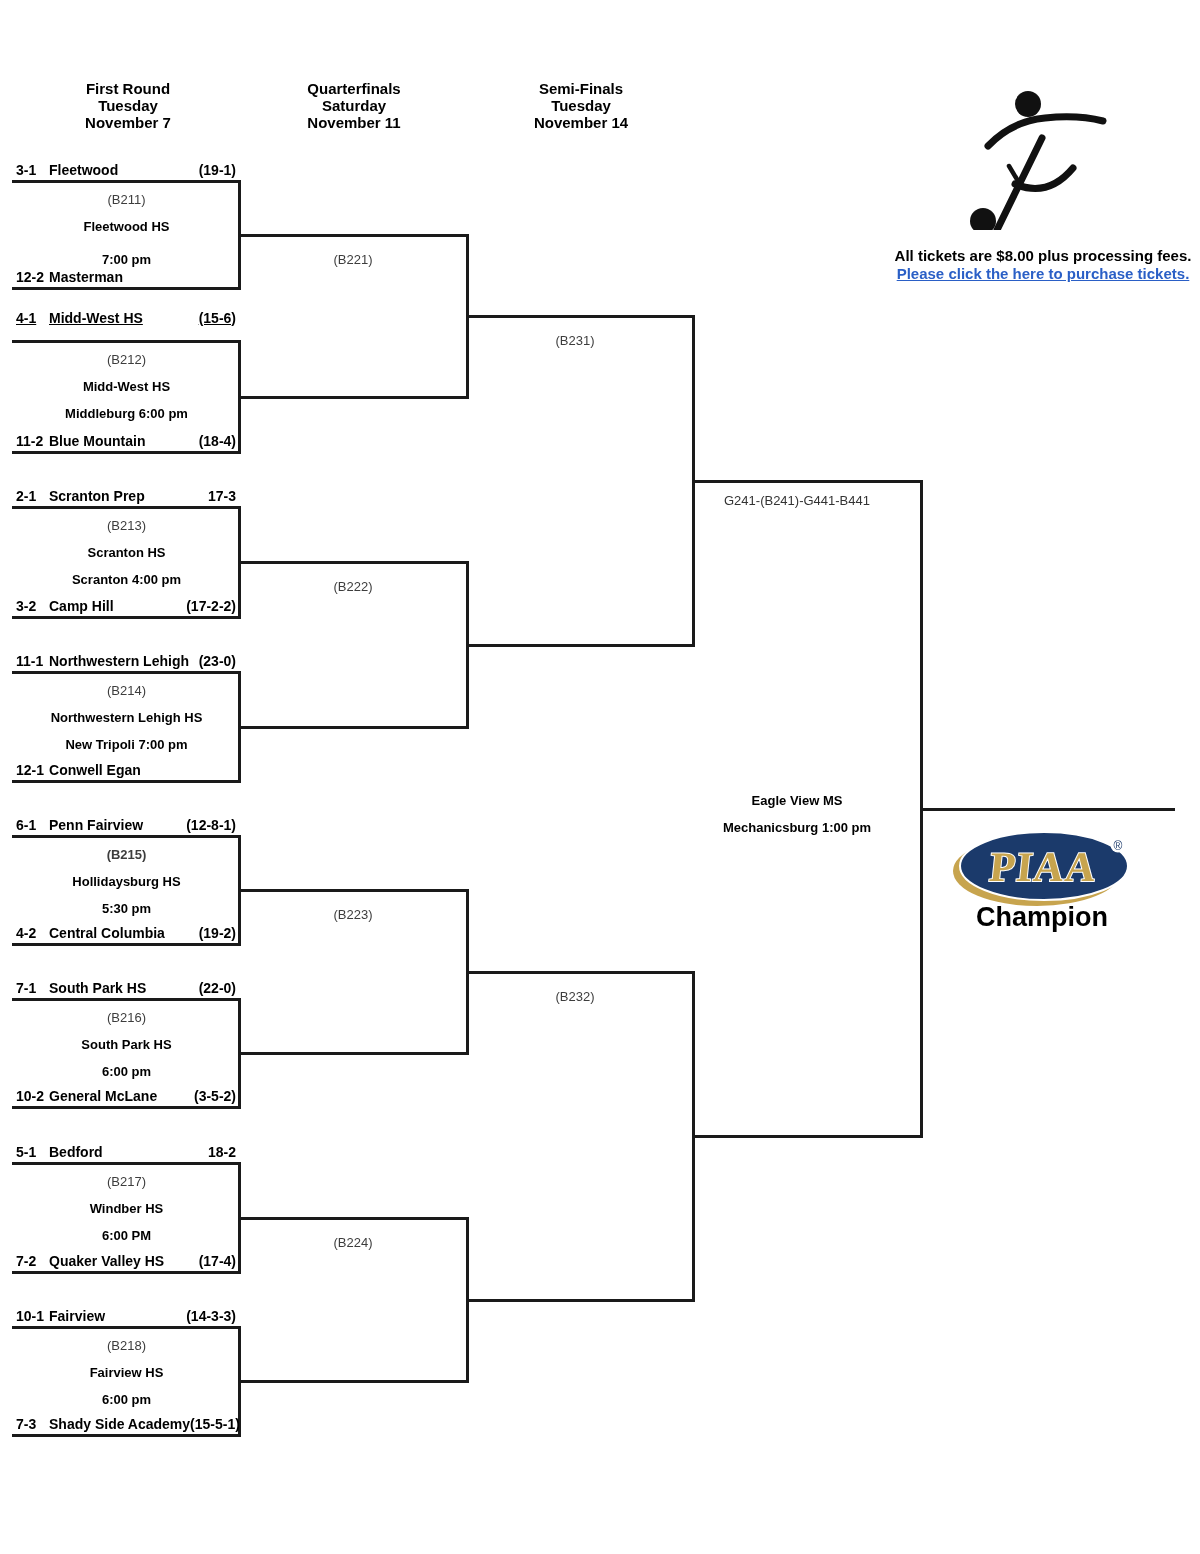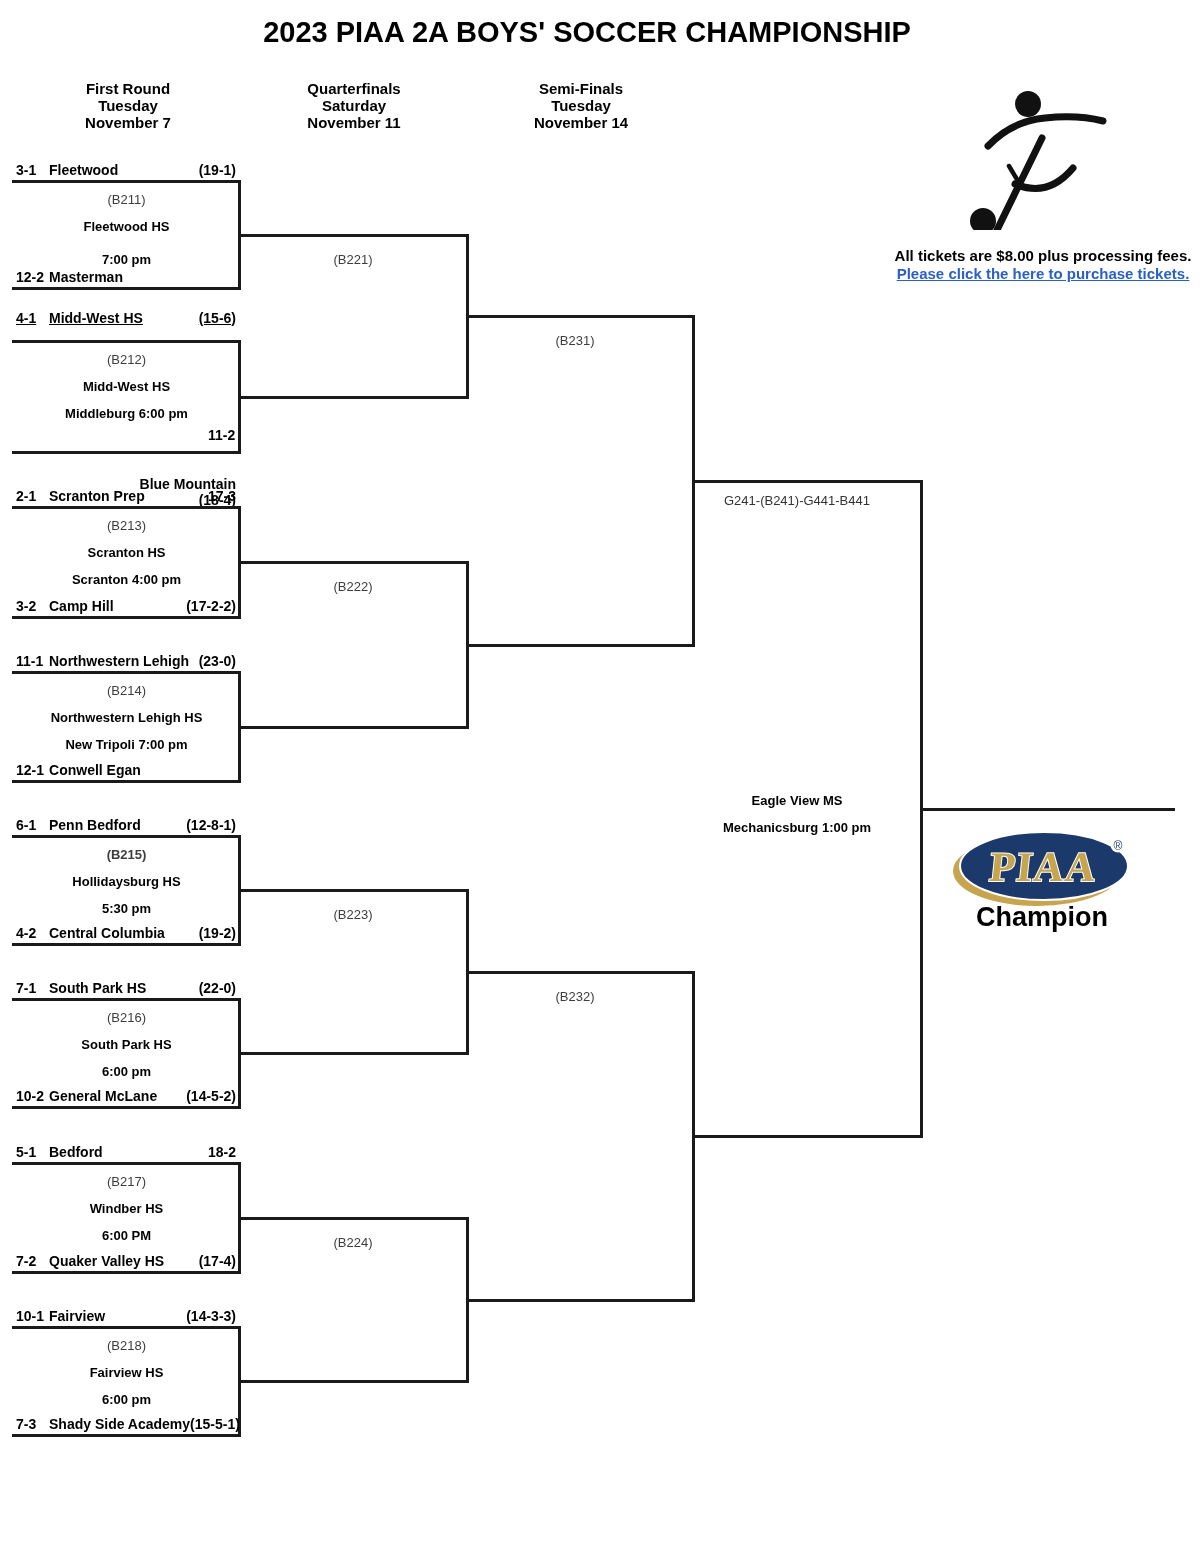--- a/index.html
+++ b/index.html
@@ -36,21 +36,20 @@
   .soccer-icon{position:absolute;left:945px;top:80px;}
   .piaa-logo{position:absolute;left:952px;top:830px;}
   .champion-label{position:absolute;left:952px;top:902px;width:180px;text-align:center;
                   font-size:27px;font-weight:bold;color:#000;}
 </style>
 </head>
 <body>
 
 <div class="page">
 
-  <h1 class="title">2023 PIAA 2A BOYS' SOCCER CHAMPIONSHIP</h1>
 
   <div class="round-header rh-0">
     <div>First Round</div>
     <div>Tuesday</div>
     <div>November 7</div>
   </div>
   <div class="round-header rh-1">
     <div>Quarterfinals</div>
     <div>Saturday</div>
     <div>November 11</div>
@@ -93,21 +92,21 @@
     <div class="center-text venue" style="top: 219px;">Fleetwood HS</div>
     <div class="center-text time" style="top: 252px;">7:00 pm</div>
   <div class="line" style="top: 340px; left: 12px; width: 229px; height: 3px;"></div>
       <div class="line" style="top: 451px; left: 12px; width: 229px; height: 3px;"></div>
       <div class="line" style="top: 340px; left: 238px; width: 3px; height: 114px;"></div>
     <div class="team-row" style="top: 304px; text-decoration: underline;">
       <span class="seed">4-1</span>
       <span class="tname">Midd-West HS</span>
       <span class="record">(15-6)</span>
     </div>
-    <div class="team-row" style="top: 427px; flex-direction: column;">
+    <div class="team-row" style="top: 427px;">
       <span class="seed">11-2</span>
       <span class="tname">Blue Mountain</span>
       <span class="record">(18-4)</span>
     </div>
     <div class="center-text game-code" style="top: 352px;">(B212)</div>
     <div class="center-text venue" style="top: 379px;">Midd-West HS</div>
     <div class="center-text time" style="top: 406px;">Middleburg 6:00 pm</div>
   <div class="line" style="top: 506px; left: 12px; width: 229px; height: 3px;"></div>
       <div class="line" style="top: 616px; left: 12px; width: 229px; height: 3px;"></div>
       <div class="line" style="top: 506px; left: 238px; width: 3px; height: 113px;"></div>
@@ -138,21 +137,21 @@
       <span class="record"></span>
     </div>
     <div class="center-text game-code" style="top: 683px;">(B214)</div>
     <div class="center-text venue" style="top: 710px;">Northwestern Lehigh HS</div>
     <div class="center-text time" style="top: 737px;">New Tripoli 7:00 pm</div>
   <div class="line" style="top: 835px; left: 12px; width: 229px; height: 3px;"></div>
       <div class="line" style="top: 943px; left: 12px; width: 229px; height: 3px;"></div>
       <div class="line" style="top: 835px; left: 238px; width: 3px; height: 111px;"></div>
     <div class="team-row" style="top: 811px;">
       <span class="seed">6-1</span>
-      <span class="tname">Penn Bedford</span>
+      <span class="tname">Penn Fairview</span>
       <span class="record">(12-8-1)</span>
     </div>
     <div class="team-row" style="top: 919px;">
       <span class="seed">4-2</span>
       <span class="tname">Central Columbia</span>
       <span class="record">(19-2)</span>
     </div>
     <div class="center-text game-code" style="top: 847px; font-weight: bold;">(B215)</div>
     <div class="center-text venue" style="top: 874px;">Hollidaysburg HS</div>
     <div class="center-text time" style="top: 901px;">5:30 pm</div>
@@ -160,21 +159,21 @@
       <div class="line" style="top: 1106px; left: 12px; width: 229px; height: 3px;"></div>
       <div class="line" style="top: 998px; left: 238px; width: 3px; height: 111px;"></div>
     <div class="team-row" style="top: 974px;">
       <span class="seed">7-1</span>
       <span class="tname">South Park HS</span>
       <span class="record">(22-0)</span>
     </div>
     <div class="team-row" style="top: 1082px;">
       <span class="seed">10-2</span>
       <span class="tname">General McLane</span>
-      <span class="record">(14-5-2)</span>
+      <span class="record">(3-5-2)</span>
     </div>
     <div class="center-text game-code" style="top: 1010px;">(B216)</div>
     <div class="center-text venue" style="top: 1037px;">South Park HS</div>
     <div class="center-text time" style="top: 1064px;">6:00 pm</div>
   <div class="line" style="top: 1162px; left: 12px; width: 229px; height: 3px;"></div>
       <div class="line" style="top: 1271px; left: 12px; width: 229px; height: 3px;"></div>
       <div class="line" style="top: 1162px; left: 238px; width: 3px; height: 112px;"></div>
     <div class="team-row" style="top: 1138px;">
       <span class="seed">5-1</span>
       <span class="tname">Bedford</span>

